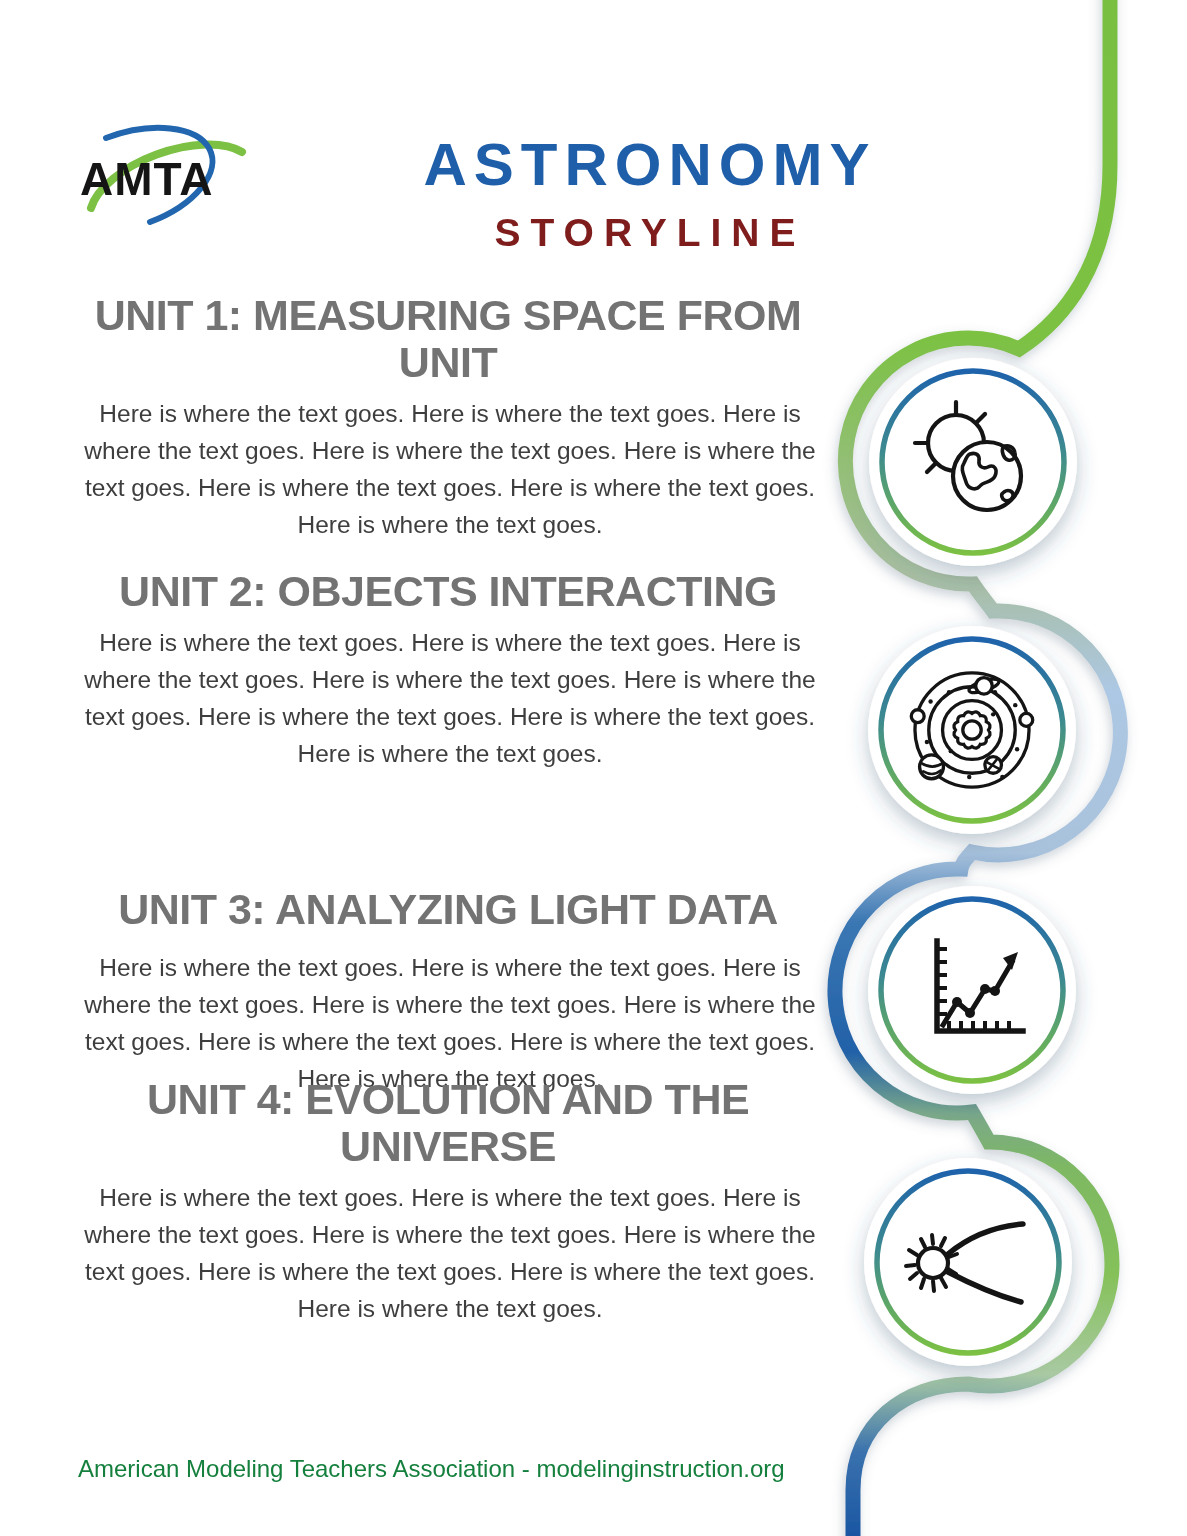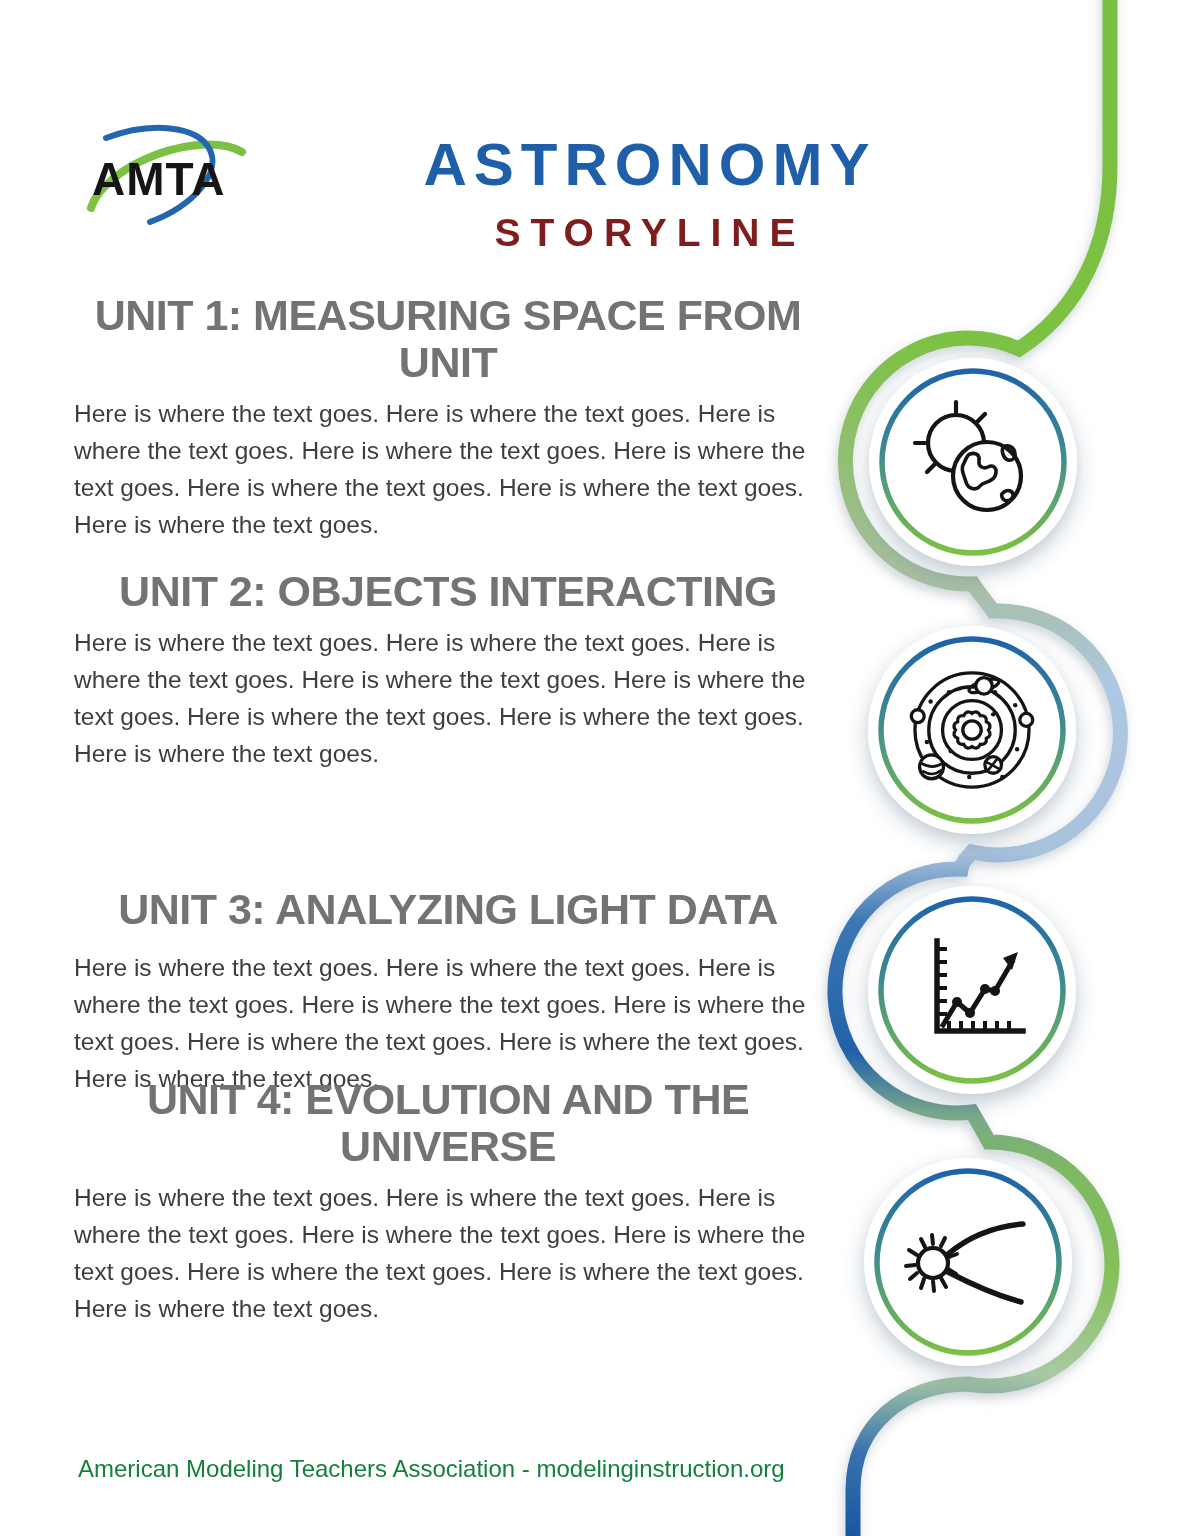--- a/index.html
+++ b/index.html
@@ -6,42 +6,42 @@
   .page{
     position:relative;width:1187px;height:1536px;background:#ffffff;
     overflow:hidden;font-family:"Liberation Sans",sans-serif;
   }
   .art{position:absolute;left:0;top:0;width:1187px;height:1536px;}
   
   .logo{position:absolute;left:66px;top:108px;width:200px;height:132px;}
   .logo svg{position:absolute;left:0;top:0;}
   .logo-text{
     position:absolute;left:14px;top:44px;font-size:46px;font-weight:800;
-    color:#151515;letter-spacing:1px;font-family:"Liberation Sans",sans-serif;margin-left:12px;
+    color:#151515;letter-spacing:1px;font-family:"Liberation Sans",sans-serif;
   }
   
   .titles{position:absolute;left:320px;top:118px;width:660px;text-align:center;}
   .title{
     font-size:60px;font-weight:800;color:#1f5fa9;letter-spacing:7px;margin:12px;
     font-family:"Liberation Sans",sans-serif;
   }
   .subtitle{
     font-size:39px;font-weight:800;color:#7f1d1d;letter-spacing:10px;margin:8px 0 0 0;
   }
   
   .unit{position:absolute;left:58px;width:780px;}
   .u1{top:292px;} .u2{top:568px;} .u3{top:886px;} .u4{top:1076px;}
   .unit h3{
     margin:0;text-align:center;color:#737373;font-weight:800;
     font-size:43px;line-height:47px;letter-spacing:-0.5px;
   }
   .unit h3 span{display:block;}
   .unit p{
     margin:9px 0 0 0;padding-left:16px;width:752px;
-    font-size:24.5px;line-height:37px;color:#3e3e3e;font-weight:400;
+    font-size:24.5px;line-height:37px;color:#3e3e3e;font-weight:400;text-align:center;
   }
   .u3 p{margin-top:16px;}
   
   .footer{
     position:absolute;left:78px;top:1455px;font-size:24px;color:#15803d;margin:0;
   }
 </style>
 </head>
 <body>
 

